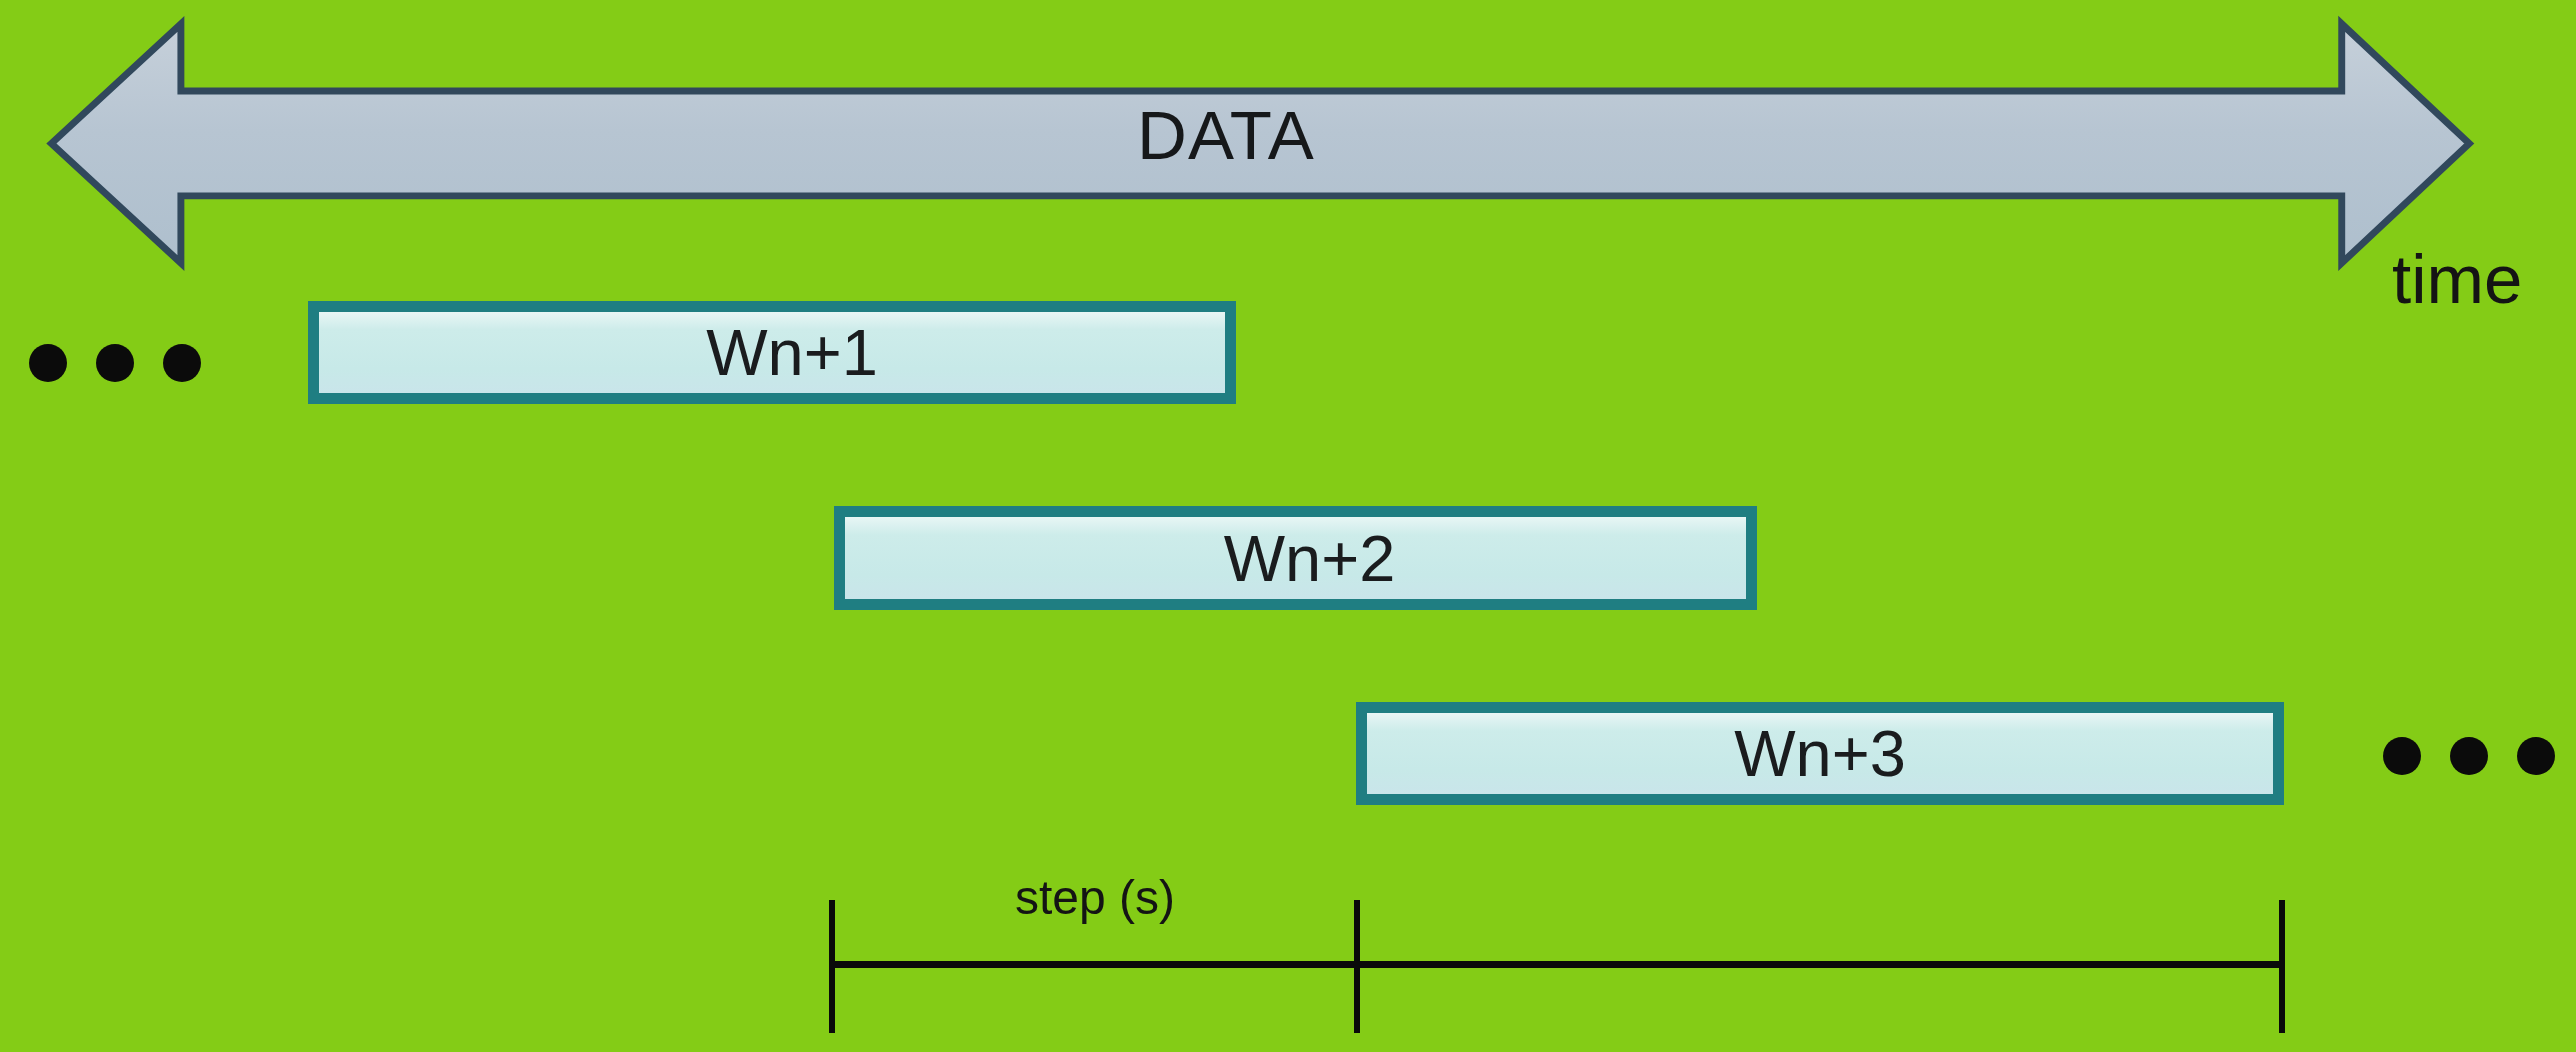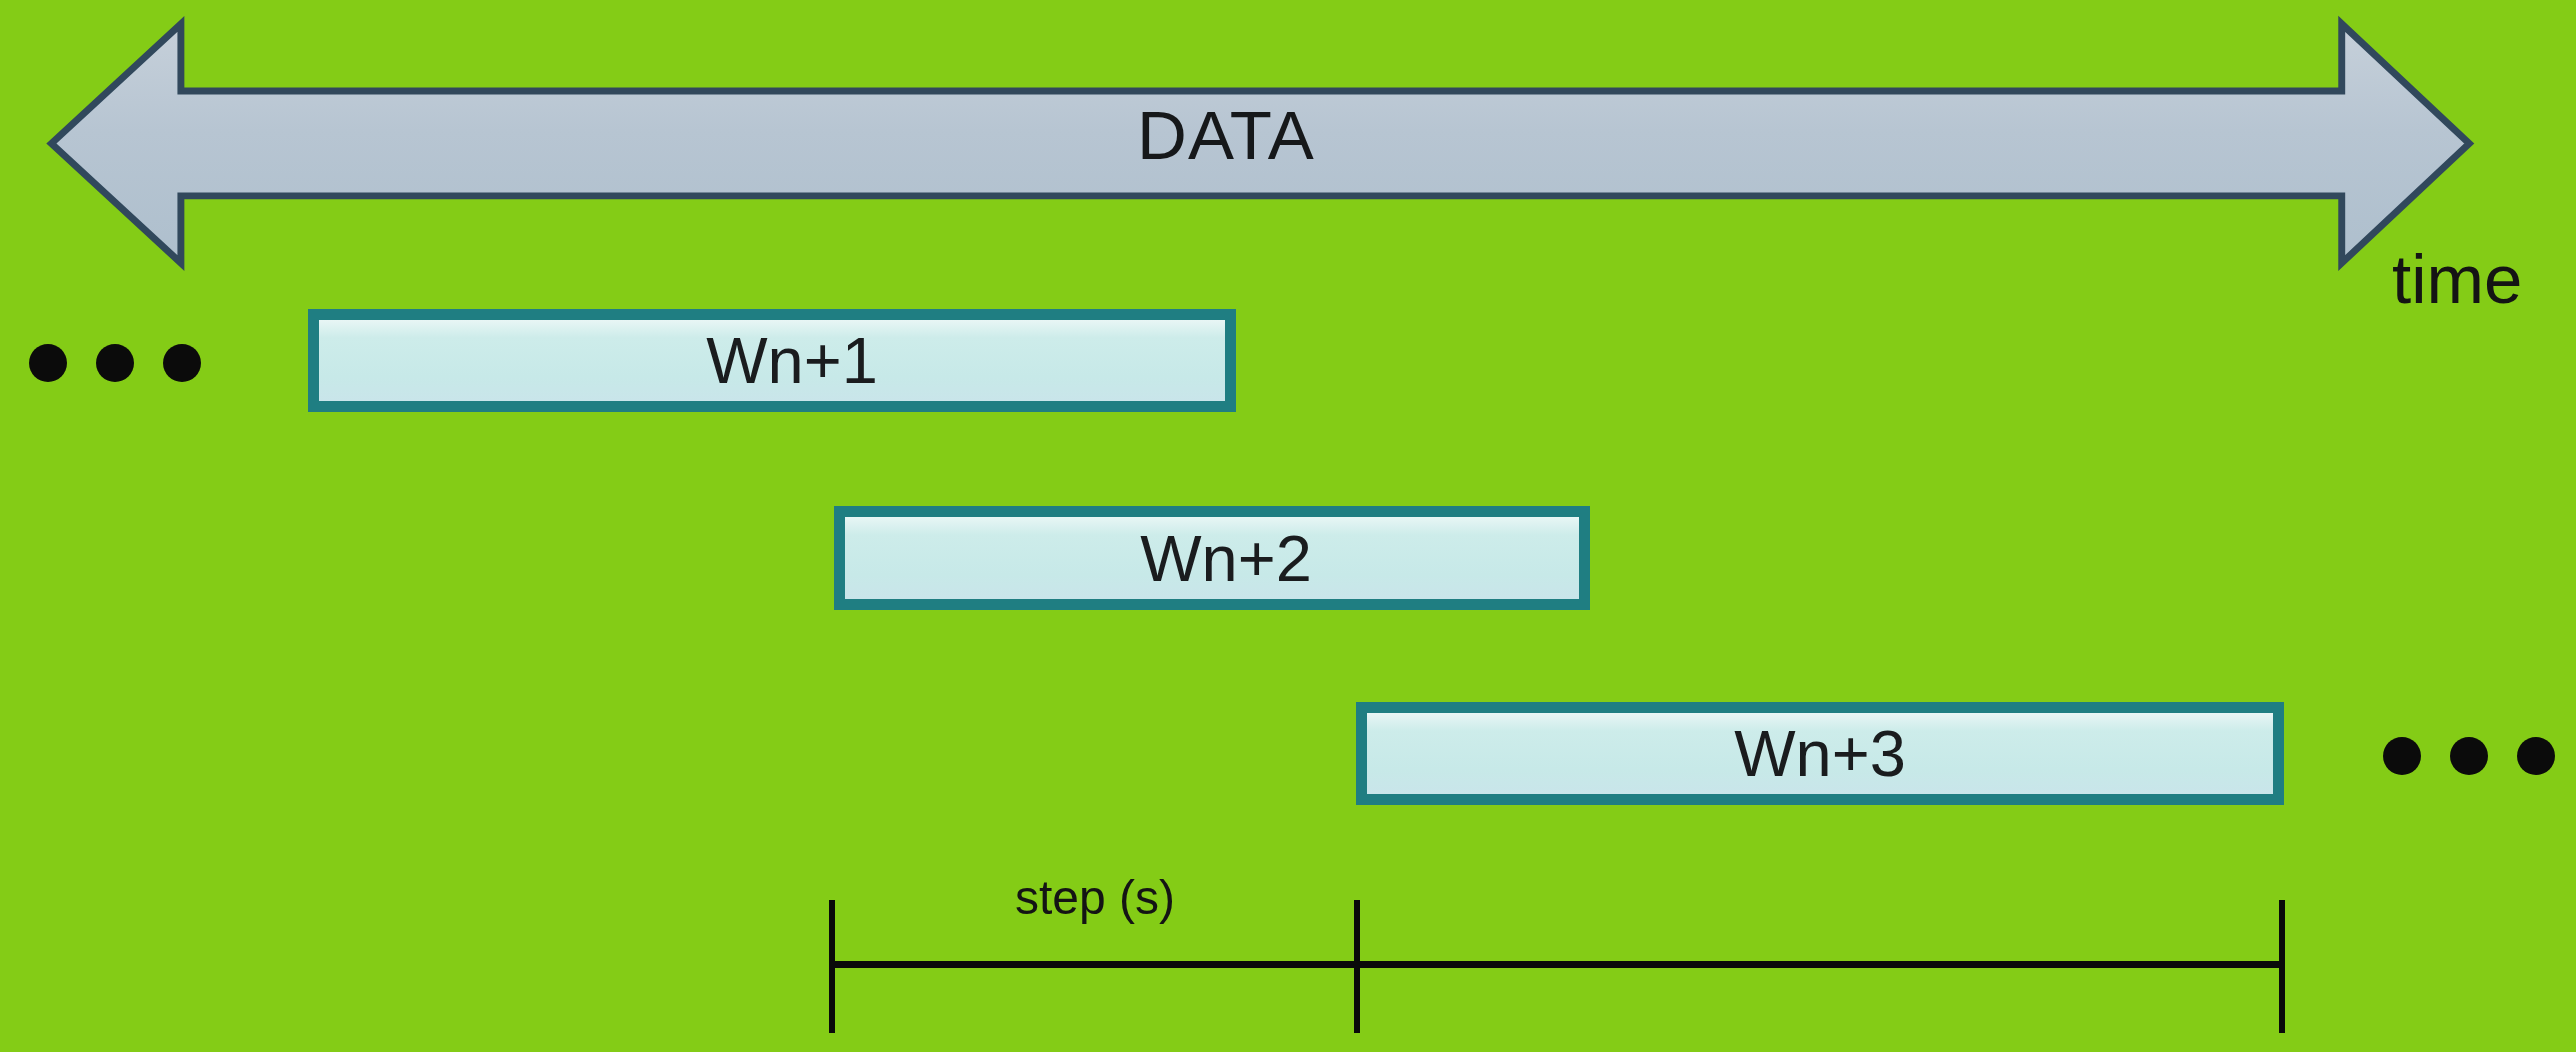--- a/index.html
+++ b/index.html
@@ -60,22 +60,22 @@
     box-sizing: border-box;
     border: 11px solid #1f7e82;
     background: linear-gradient(180deg, #e8f6f5 0%, #cdecea 22%, #c7e9e8 70%, #c9e5ea 100%);
     display: flex;
     align-items: center;
     justify-content: center;
     font-size: 65px;
     color: #1a1c1e;
     white-space: pre;
   }
-  .window-bar.w1 { left: 308px;  top: 309px; width: 928px; height: 103px; padding-left: 40px; }
-  .window-bar.w2 { left: 834px;  top: 506px; width: 756px; height: 104px; padding-left: 28px; }
+  .window-bar.w1 { left: 308px;  top: 301px; width: 928px; height: 103px; padding-left: 40px; }
+  .window-bar.w2 { left: 834px;  top: 506px; width: 923px; height: 104px; padding-left: 28px; }
   .window-bar.w3 { left: 1356px; top: 702px; width: 928px; height: 103px; }
   
   .measure-line {
     position: absolute;
     left: 832px; top: 961px;
     width: 1451px; height: 7px;
     background: #0a0a0a;
   }
   .measure-tick {
     position: absolute;

